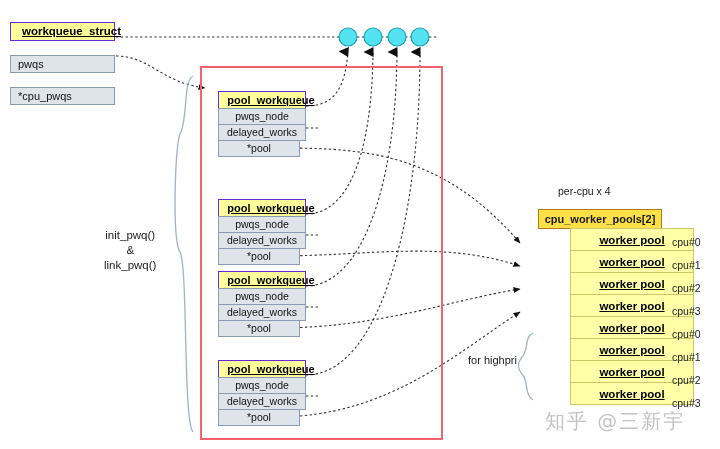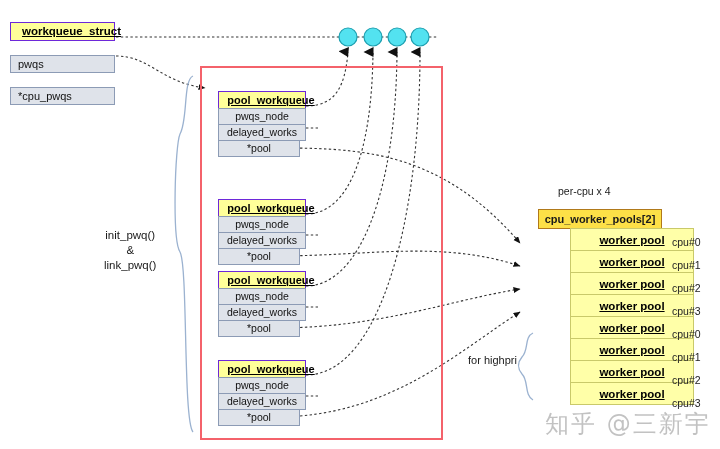--- a/index.html
+++ b/index.html
@@ -111,21 +111,21 @@
   #lbl-init {
     left: 104px; top: 228px;
     text-align: center; line-height: 15px;
     font-size: 11.5px;
   }
   #lbl-init div { }
   
   #watermark {
     position: absolute;
     left: 545px; top: 408px;
-    font-size: 24px;
+    font-size: 20px;
     color: rgba(120,120,120,0.45);
     font-family: "DejaVu Sans", sans-serif;
     white-space: nowrap;
     letter-spacing: 2px;
   }
 </style>
 </head>
 <body>
 
 <div id="stage">

